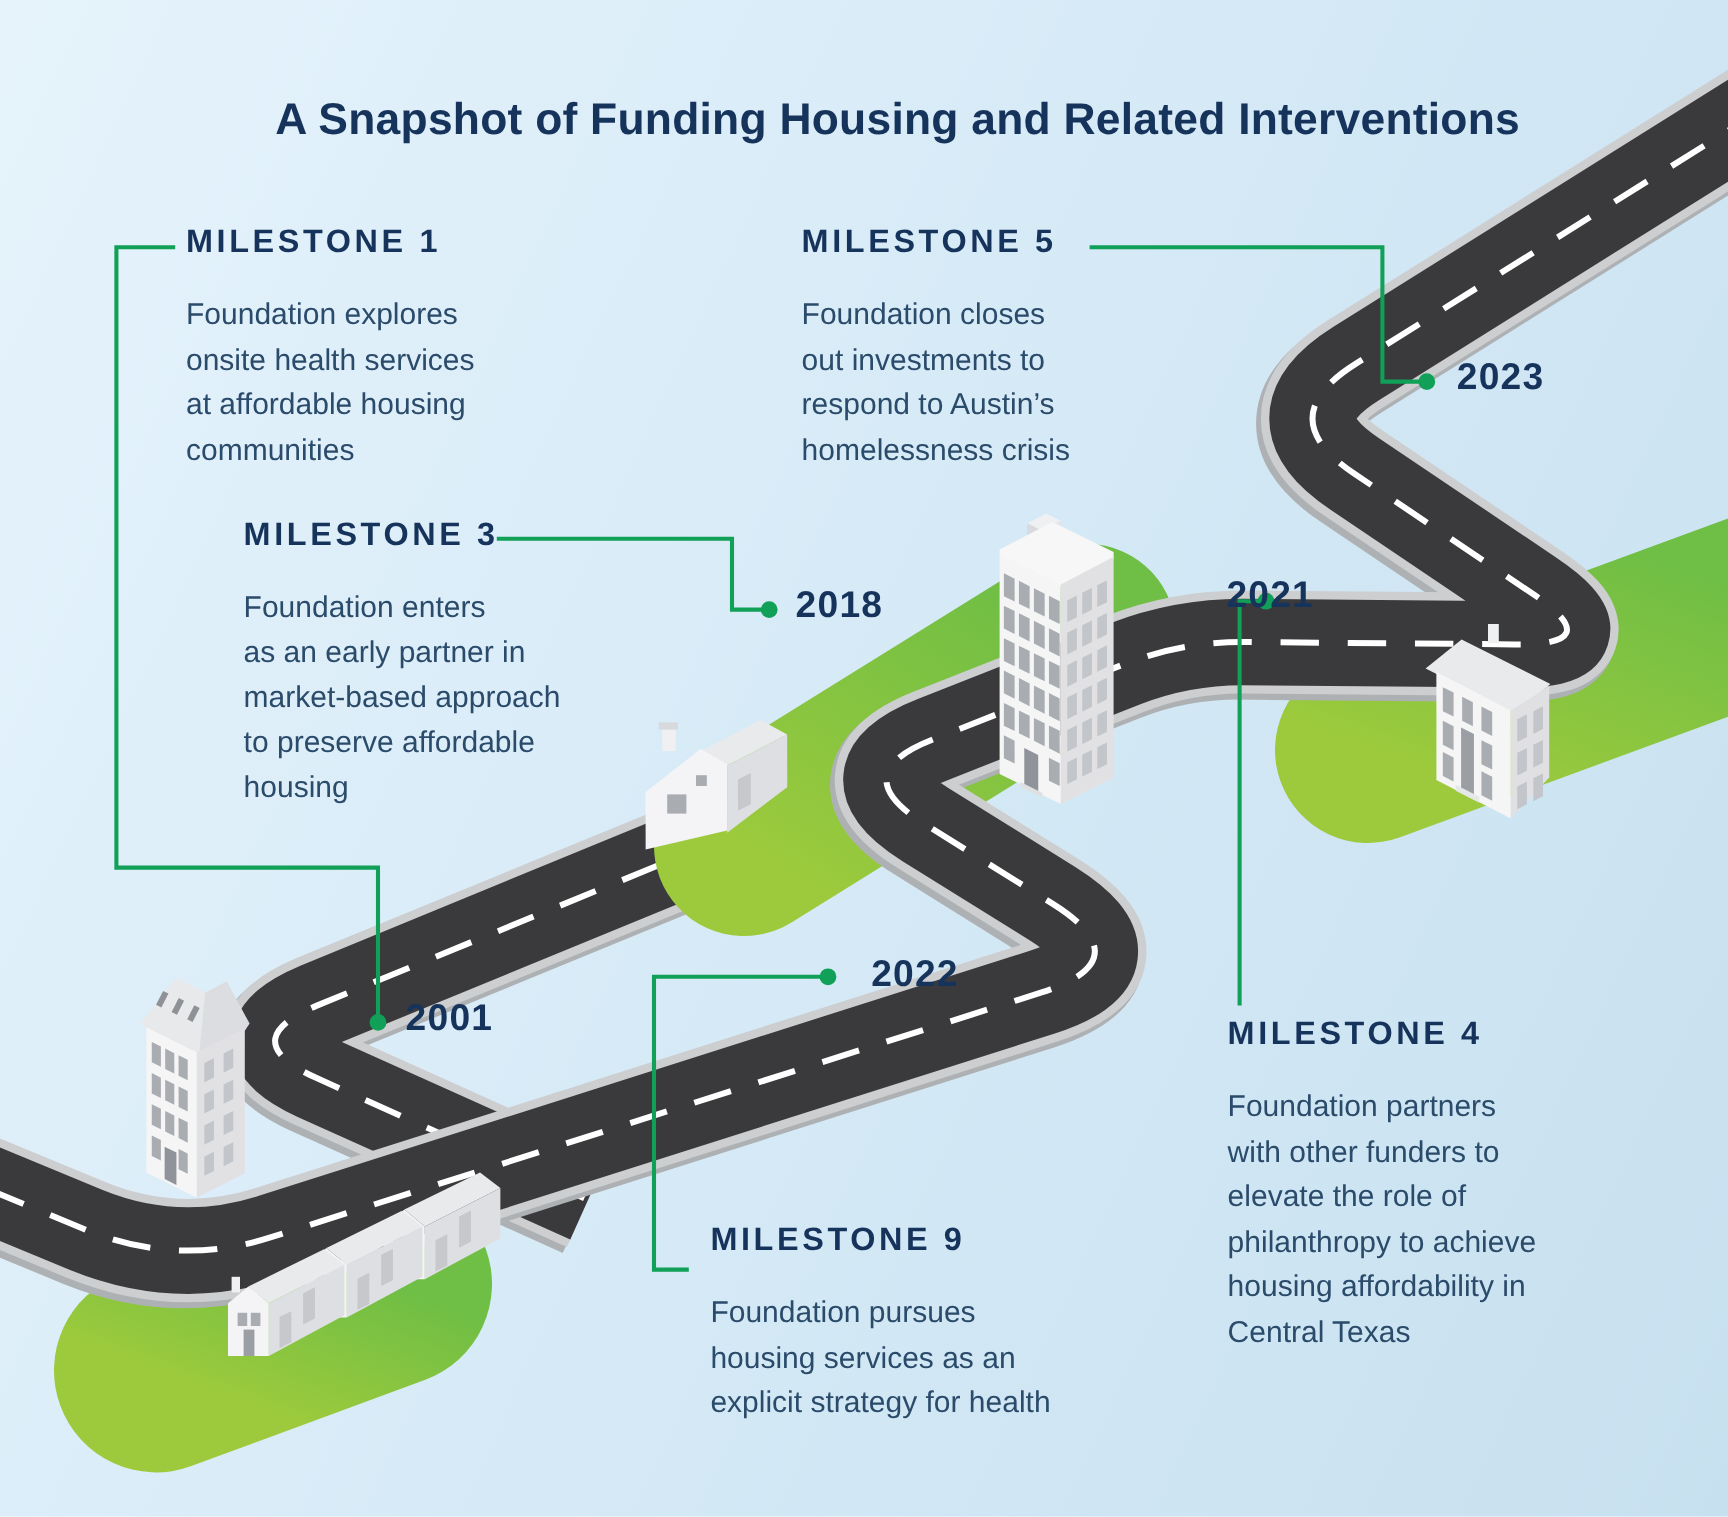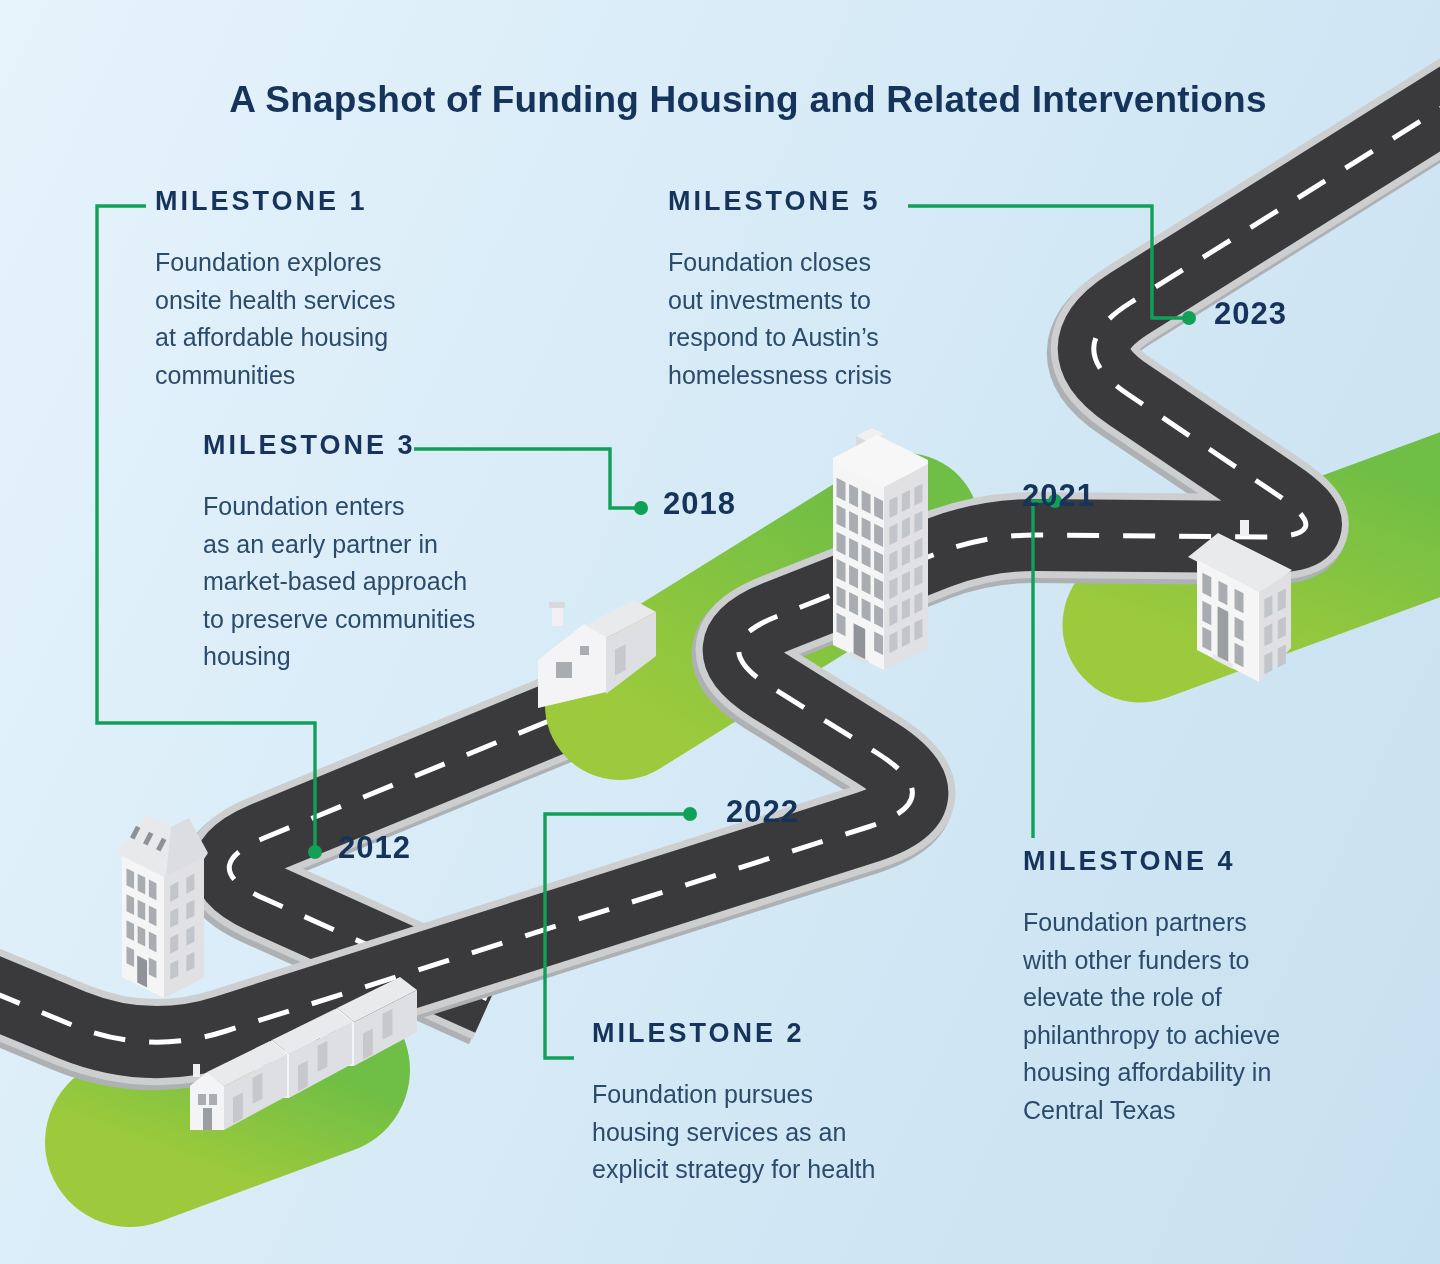--- a/index.html
+++ b/index.html
@@ -268,40 +268,40 @@
 out investments to
 respond to Austin’s
 homelessness crisis</div>
   </div>
 
   <div class="milestone" style="left:203px;top:430px;width:360px;">
     <div class="mile-head">MILESTONE 3</div>
     <div class="mile-body">Foundation enters
 as an early partner in
 market-based approach
-to preserve communities
+to preserve affordable
 housing</div>
   </div>
 
   <div class="milestone" style="left:592px;top:1018px;width:390px;">
-    <div class="mile-head">MILESTONE 2</div>
+    <div class="mile-head">MILESTONE 9</div>
     <div class="mile-body">Foundation pursues
 housing services as an
 explicit strategy for health</div>
   </div>
 
   <div class="milestone" style="left:1023px;top:846px;width:350px;">
     <div class="mile-head">MILESTONE 4</div>
     <div class="mile-body">Foundation partners
 with other funders to
 elevate the role of
 philanthropy to achieve
 housing affordability in
 Central Texas</div>
   </div>
 
-  <div class="year" style="left:338px;top:830px;">2012</div>
+  <div class="year" style="left:338px;top:830px;">2001</div>
   <div class="year" style="left:726px;top:794px;">2022</div>
   <div class="year" style="left:663px;top:486px;">2018</div>
   <div class="year" style="left:1022px;top:478px;">2021</div>
   <div class="year" style="left:1214px;top:296px;">2023</div>
 
 </div>
 
 </body></html>

